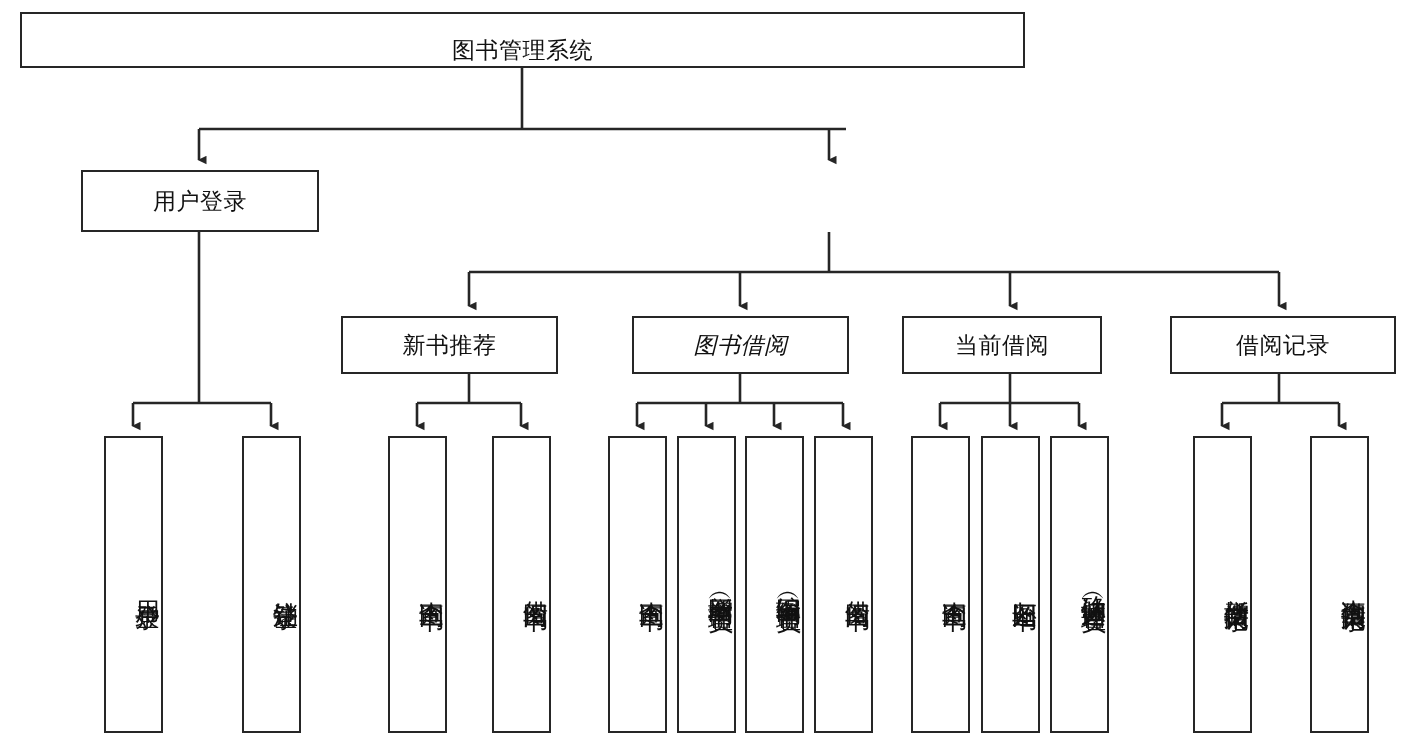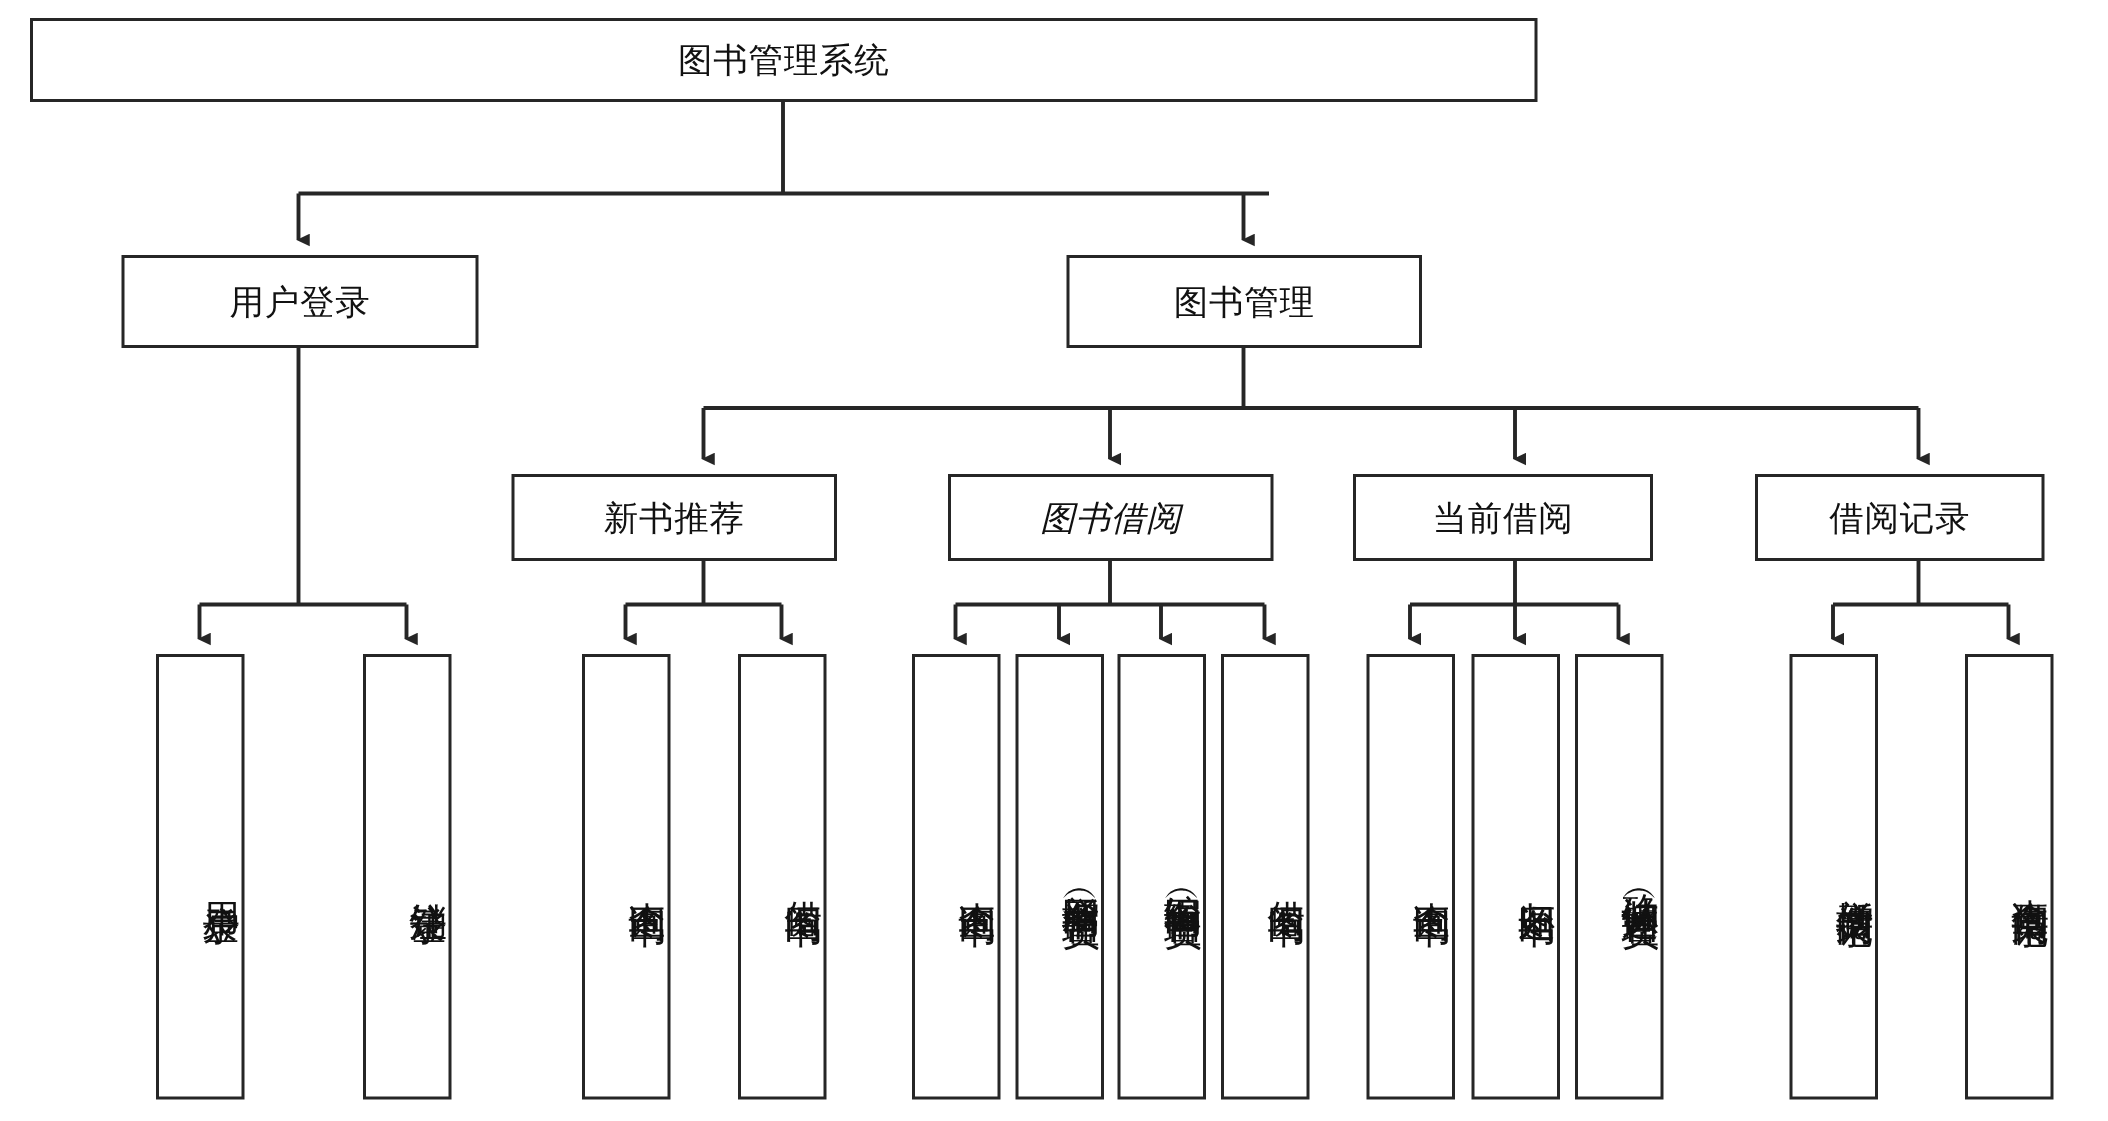--- a/index.html
+++ b/index.html
@@ -118,41 +118,38 @@
       <path d="M1010,403 L1010,426" marker-end="url(#arrow)"></path>
       <path d="M1079,403 L1079,426" marker-end="url(#arrow)"></path>
 
       <path d="M1279,374 L1279,403"></path>
       <path d="M1222,403 L1339,403"></path>
       <path d="M1222,403 L1222,426" marker-end="url(#arrow)"></path>
       <path d="M1339,403 L1339,426" marker-end="url(#arrow)"></path>
     </g>
   </svg>
 
-  <div class="node horiz" style="left:20px; top:12px; width:1005px; height:56px;">
+  <div class="node horiz" style="left:20px; top:12px; width:1005px; height:56px;align-items:flex-end;">
     <span class="node-label">图书管理系统</span>
   </div>
 
   <div class="node horiz" style="left:81px; top:170px; width:238px; height:62px;">
     <span class="node-label">用户登录</span>
-  </div>
-  <div class="node horiz" style="left:711px; top:170px; width:237px; height:62px;">
-    <span class="node-label">图书管理</span>
   </div>
 
   <div class="node horiz" style="left:341px; top:316px; width:217px; height:58px;">
     <span class="node-label">新书推荐</span>
   </div>
   <div class="node horiz" style="left:632px; top:316px; width:217px; height:58px;font-style:italic;">
     <span class="node-label">图书借阅</span>
   </div>
   <div class="node horiz" style="left:902px; top:316px; width:200px; height:58px;">
     <span class="node-label">当前借阅</span>
   </div>
-  <div class="node horiz" style="left:1170px; top:316px; width:193px; height:58px;">
+  <div class="node horiz" style="left:1170px; top:316px; width:226px; height:58px;">
     <span class="node-label">借阅记录</span>
   </div>
 
   <div class="node vert" style="left:104px; top:436px; width:59px; height:297px;">
     <span class="node-label">用户登录</span>
   </div>
   <div class="node vert" style="left:242px; top:436px; width:59px; height:297px;">
     <span class="node-label">注销登录</span>
   </div>
 

